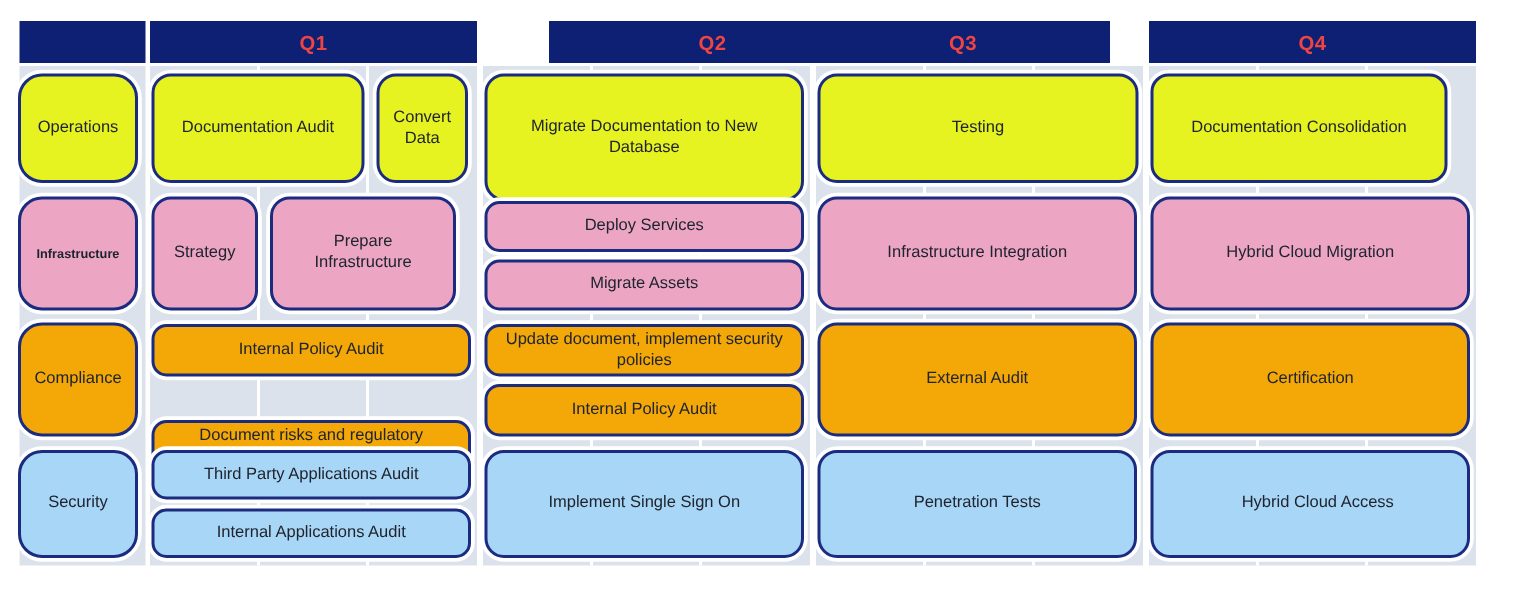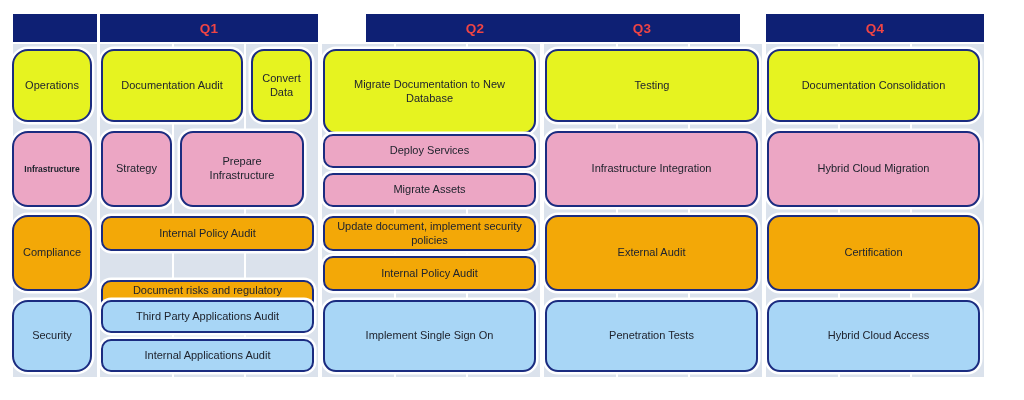--- a/index.html
+++ b/index.html
@@ -50,21 +50,21 @@
 
   <div class="bar lane" style="left: 12px; top: 49px; width: 80px; height: 73px; background: rgb(230, 243, 32);">Operations</div>
   <div class="bar lane small-text" style="left: 12px; top: 131px; width: 80px; height: 76px; background: rgb(236, 166, 196);">Infrastructure</div>
   <div class="bar lane" style="left: 12px; top: 215px; width: 80px; height: 76px; background: rgb(243, 168, 7);">Compliance</div>
   <div class="bar lane" style="left: 12px; top: 300px; width: 80px; height: 72px; background: rgb(168, 214, 246);">Security</div>
 
   <div class="bar" style="left: 101px; top: 49px; width: 142px; height: 73px; background: rgb(230, 243, 32);">Documentation Audit</div>
   <div class="bar" style="left: 251px; top: 49px; width: 61px; height: 73px; padding: 2px 16px; background: rgb(230, 243, 32);">Convert Data</div>
   <div class="bar" style="left: 323px; top: 49px; width: 213px; height: 85px; padding: 2px 16px; background: rgb(230, 243, 32);">Migrate Documentation to New Database</div>
   <div class="bar" style="left: 545px; top: 49px; width: 214px; height: 73px; background: rgb(230, 243, 32);">Testing</div>
-  <div class="bar" style="left: 767px; top: 49px; width: 213px; height: 73px; background: rgb(230, 243, 32);">Documentation Consolidation</div>
+  <div class="bar" style="left: 767px; top: 49px; width: 198px; height: 73px; background: rgb(230, 243, 32); border-radius: 12px;">Documentation Consolidation</div>
 
   <div class="bar" style="left: 101px; top: 131px; width: 71px; height: 76px; padding: 2px 4px; background: rgb(236, 166, 196);">Strategy</div>
   <div class="bar" style="left: 180px; top: 131px; width: 124px; height: 76px; padding: 2px 20px; background: rgb(236, 166, 196);">Prepare Infrastructure</div>
   <div class="bar thin" style="left: 323px; top: 134px; width: 213px; height: 34px; background: rgb(236, 166, 196);">Deploy Services</div>
   <div class="bar thin" style="left: 323px; top: 173px; width: 213px; height: 34px; background: rgb(236, 166, 196);">Migrate Assets</div>
   <div class="bar" style="left: 545px; top: 131px; width: 213px; height: 76px; background: rgb(236, 166, 196);">Infrastructure Integration</div>
   <div class="bar" style="left: 767px; top: 131px; width: 213px; height: 76px; background: rgb(236, 166, 196);">Hybrid Cloud Migration</div>
 
   <div class="bar thin" style="left: 101px; top: 216px; width: 213px; height: 35px; background: rgb(243, 168, 7);">Internal Policy Audit</div>
   <div class="bar thin" style="left: 101px; top: 256px; width: 213px; height: 35px; background: rgb(243, 168, 7); margin-top: 24px;">Document risks and regulatory frameworks</div>

